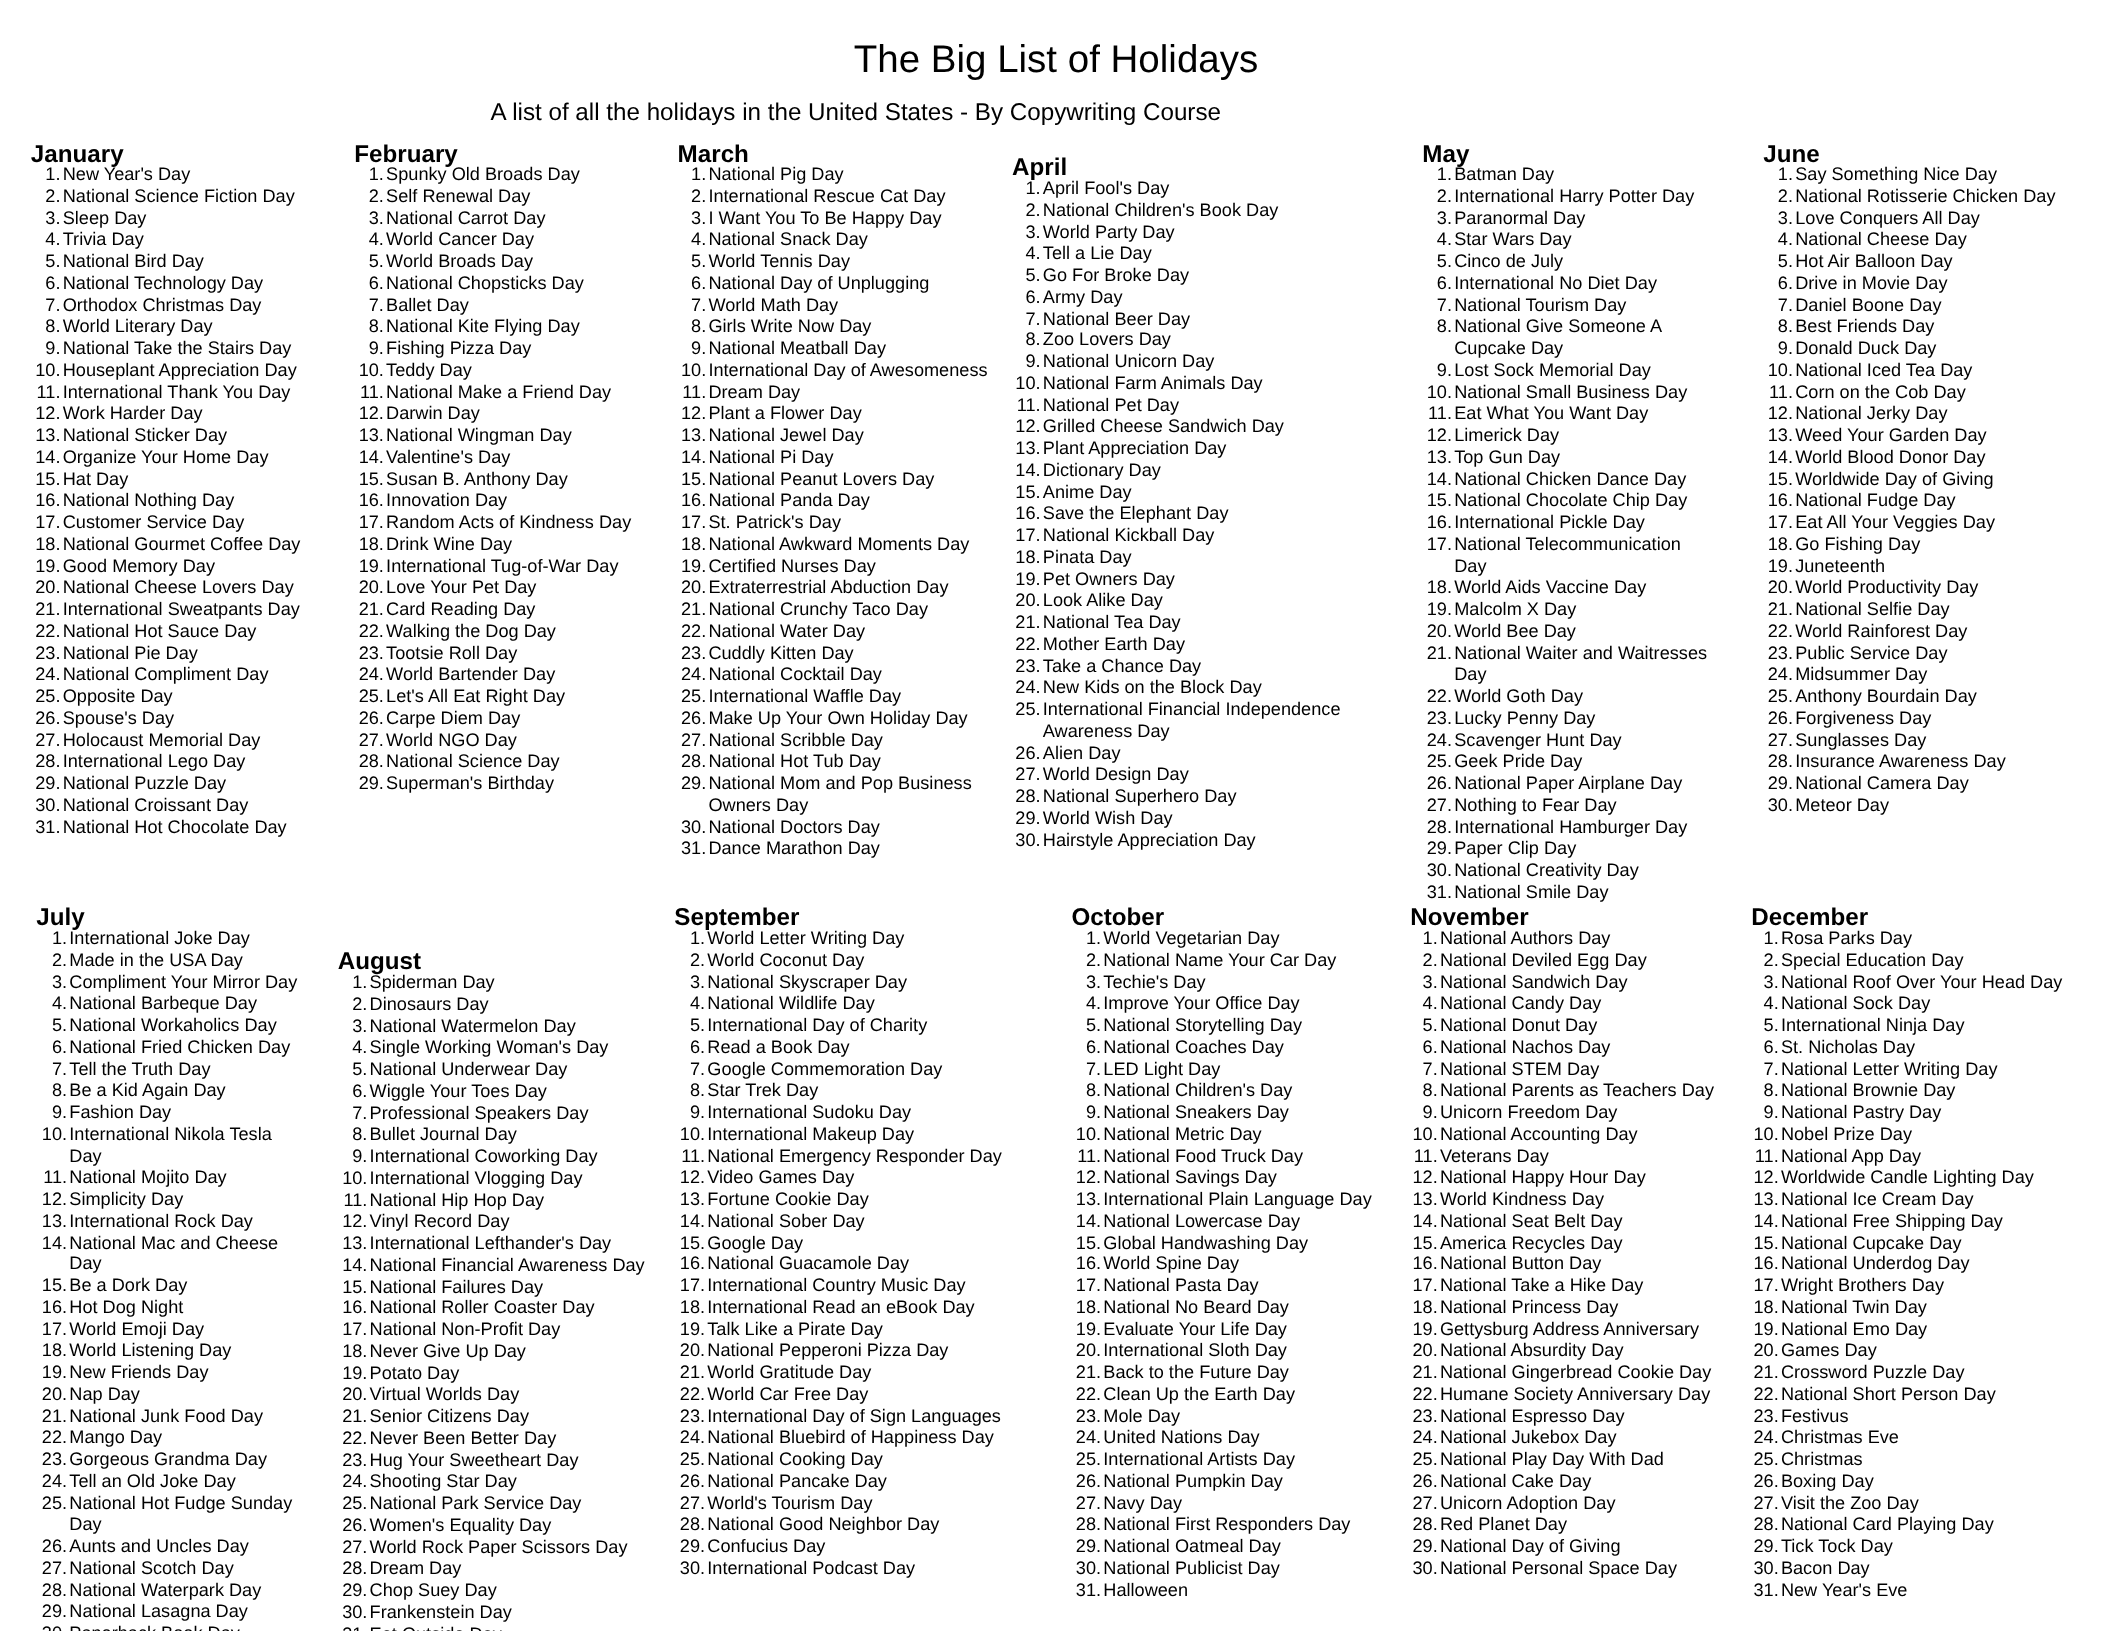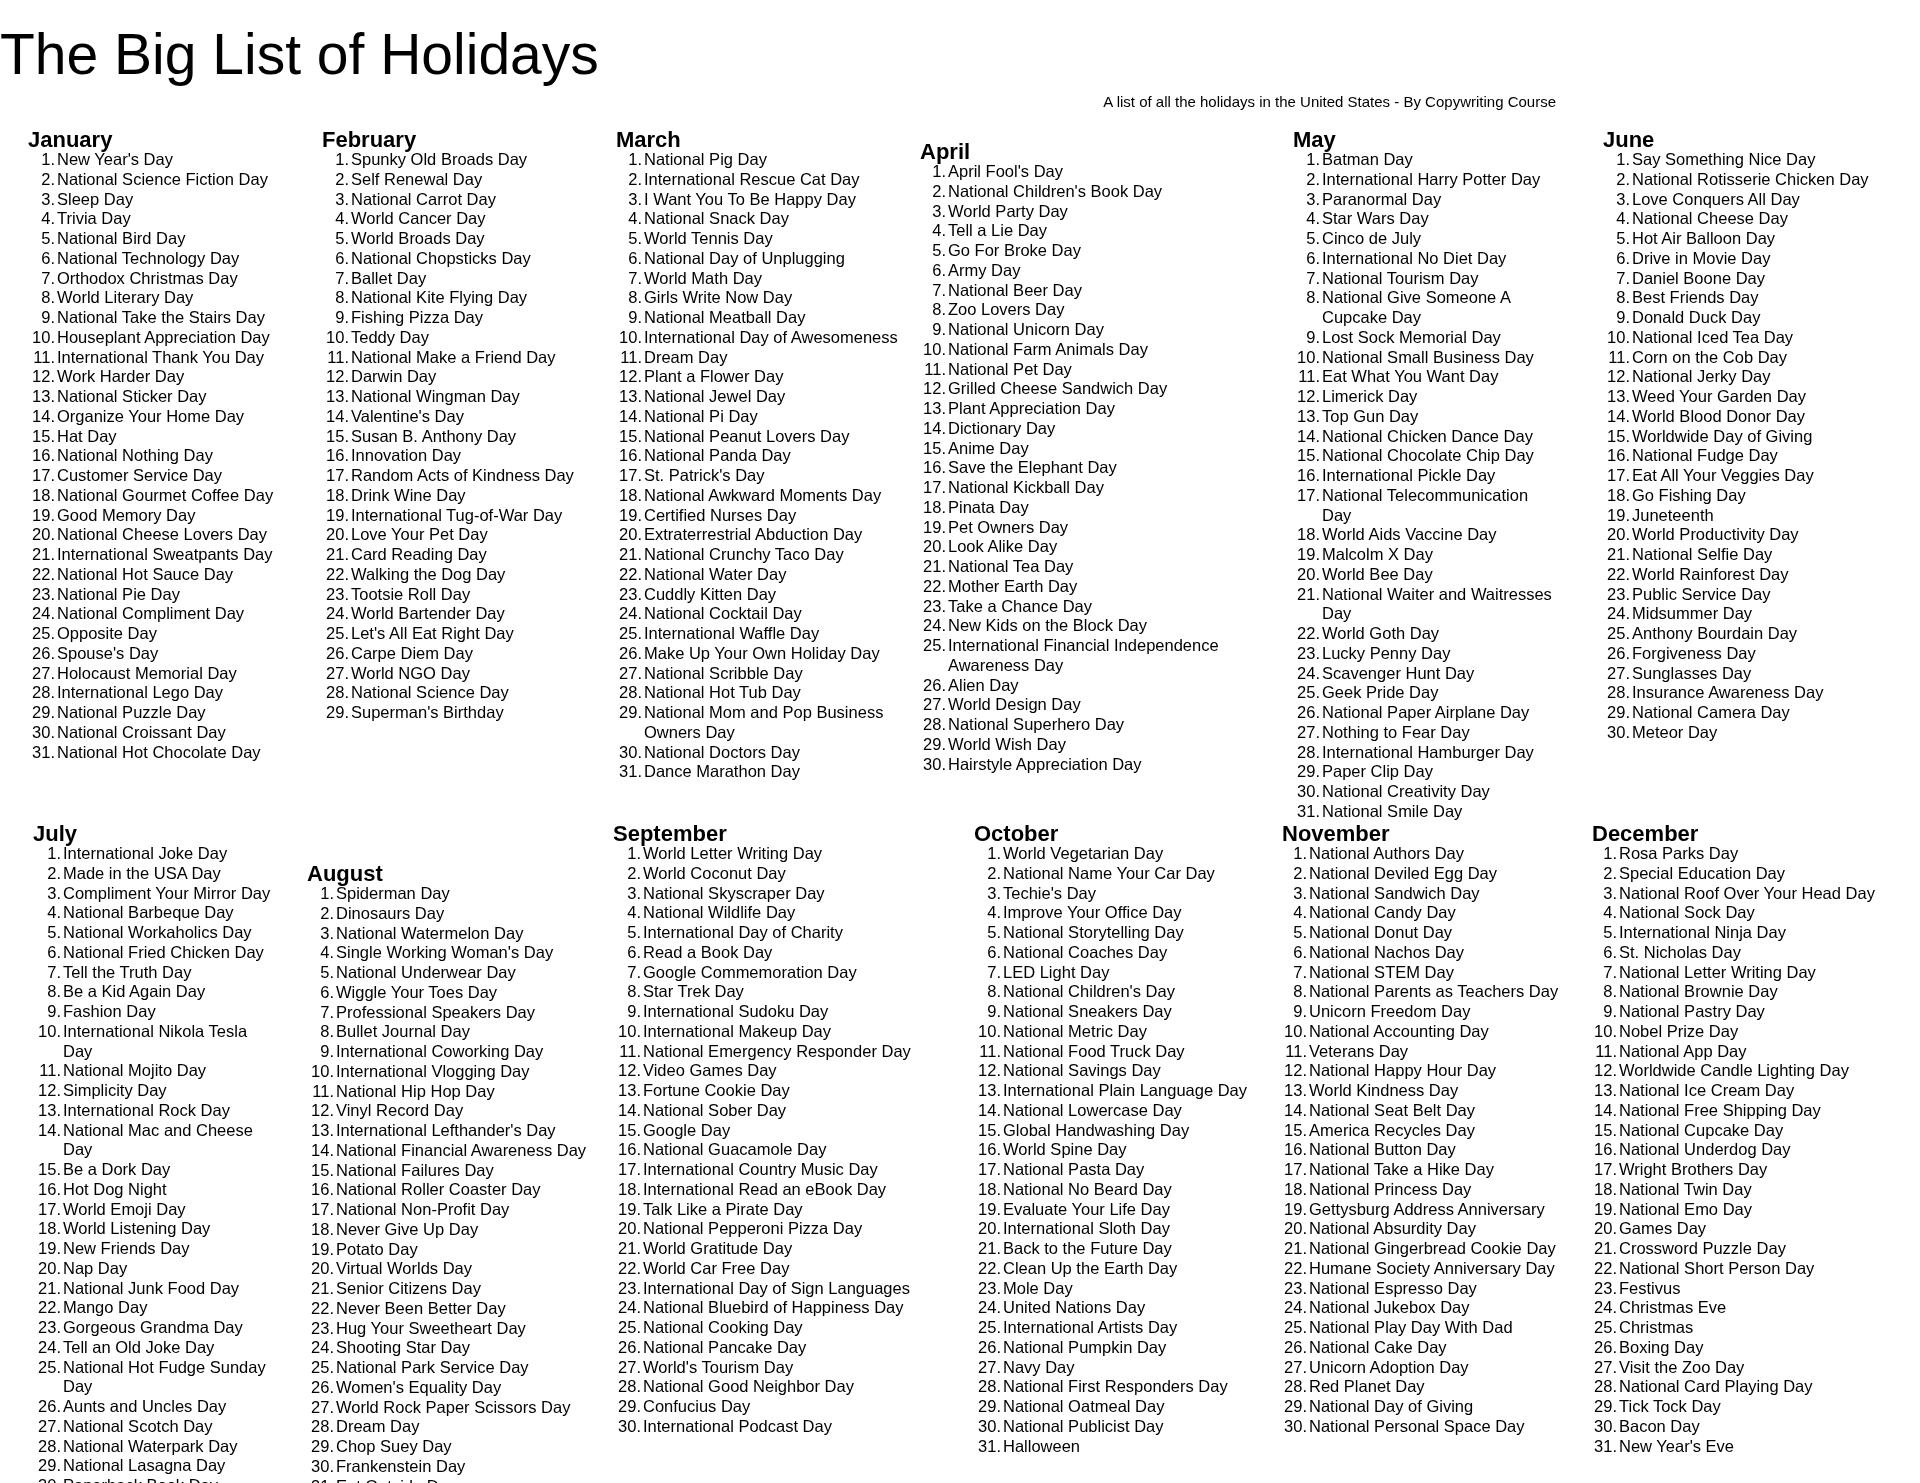--- a/index.html
+++ b/index.html
@@ -1,26 +1,26 @@
 <!DOCTYPE html>
 <html><head>
 <meta charset="utf-8">
 <style>
   html, body { margin: 0; padding: 0; background: #ffffff; }
   body {
     width: 1920px; height: 1483px; position: relative; overflow: hidden;
     font-family: "Liberation Sans", sans-serif; color: #000000;
   }
   .title {
-    position: absolute; left: 0; top: 22px; width: 1920px; text-align: left;
-    font-size: 57px; line-height: 64px; font-weight: normal; margin: 0;
+    position: absolute; left: 0; top: 22px; width: 1920px; text-align: center;
+    font-size: 35px; line-height: 64px; font-weight: normal; margin: 0;
   }
   .subtitle {
-    position: absolute; left: 0; top: 90px; width: 1556px; text-align: right;
-    font-size: 15px; line-height: 24px; margin: 0;
+    position: absolute; left: 0; top: 90px; width: 1556px; text-align: center;
+    font-size: 22px; line-height: 24px; margin: 0;
   }
   .month {
     position: absolute;
   }
   .month-name {
     font-weight: bold; font-size: 22px; line-height: 20px; height: 20px;
     white-space: nowrap;
   }
   .items { list-style: none; margin: 0; padding: 0; }
   .item {

